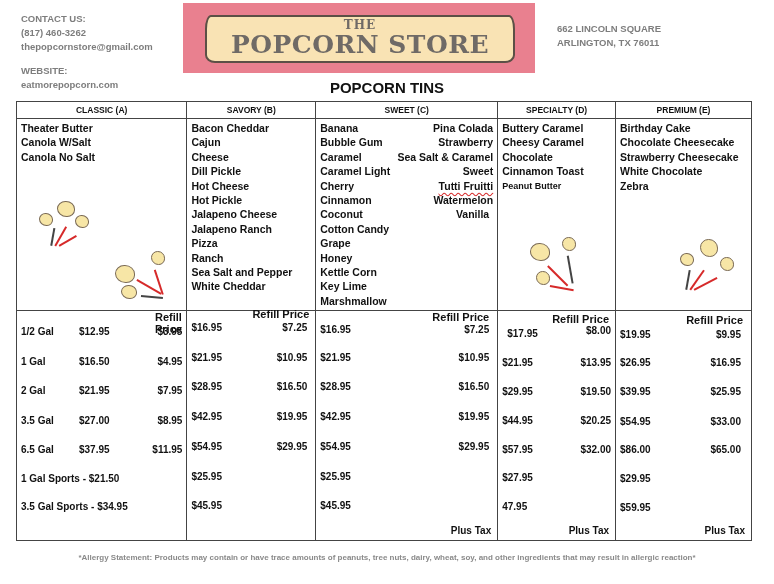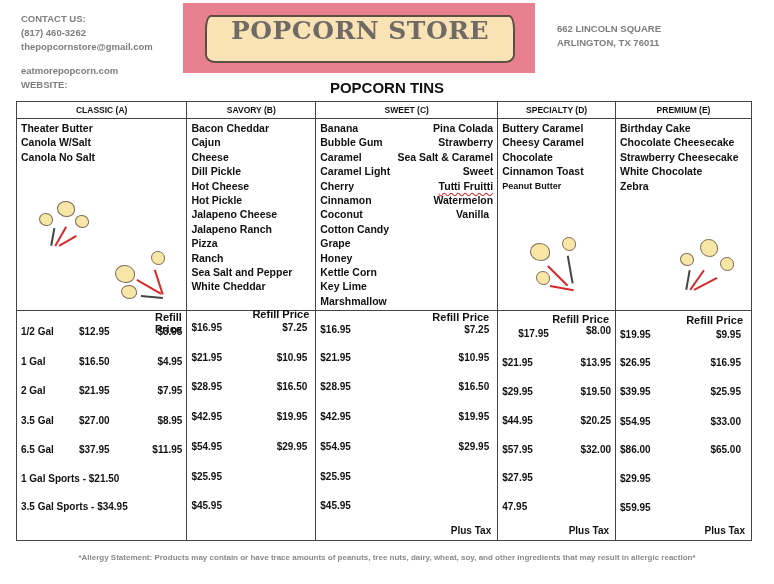--- a/index.html
+++ b/index.html
@@ -53,26 +53,27 @@
   .allergy { position: absolute; left: 0; width: 774px; top: 553px; text-align: center; font-size: 8px; font-weight: bold; color: #8a8a8a; }
 </style>
 </head>
 <body>
 
 <div class="contact">
   <div>CONTACT US:</div>
   <div>(817) 460-3262</div>
   <div>thepopcornstore@gmail.com</div>
   <div class="gap"></div>
+  <div>WEBSITE:</div>
   <div>eatmorepopcorn.com</div>
-  <div>WEBSITE:</div>
 </div>
 
 <div class="logo">
   <div class="logo-plate">
+    <div class="logo-the">THE</div>
     <div class="logo-name">POPCORN STORE</div>
   </div>
 </div>
 
 <div class="hours">
   <div class="gap"></div>
   <div>662 LINCOLN SQUARE</div>
   <div>ARLINGTON, TX 76011</div>
 </div>
 
@@ -283,21 +284,21 @@
       </div>
       <div class="price-row" style="top:189px;">
         <span style="left:0;">$45.95</span>
       </div>
       <div class="plus-tax">Plus Tax</div>
     </td>
 
     <td class="prices-cell">
       <div class="refill-label" style="right:6px;top:2px;">Refill Price</div>
       <div class="price-row" style="top:17px;">
-        <span style="left:16px;">$17.95</span>
+        <span style="left:5px;">$17.95</span>
         <span style="right:0;top:-3px;">$8.00</span>
       </div>
       <div class="price-row" style="top:46px;">
         <span style="left:0;">$21.95</span>
         <span style="right:0;">$13.95</span>
       </div>
       <div class="price-row" style="top:75px;">
         <span style="left:0;">$29.95</span>
         <span style="right:0;margin-left:39px;">$19.50</span>
       </div>

